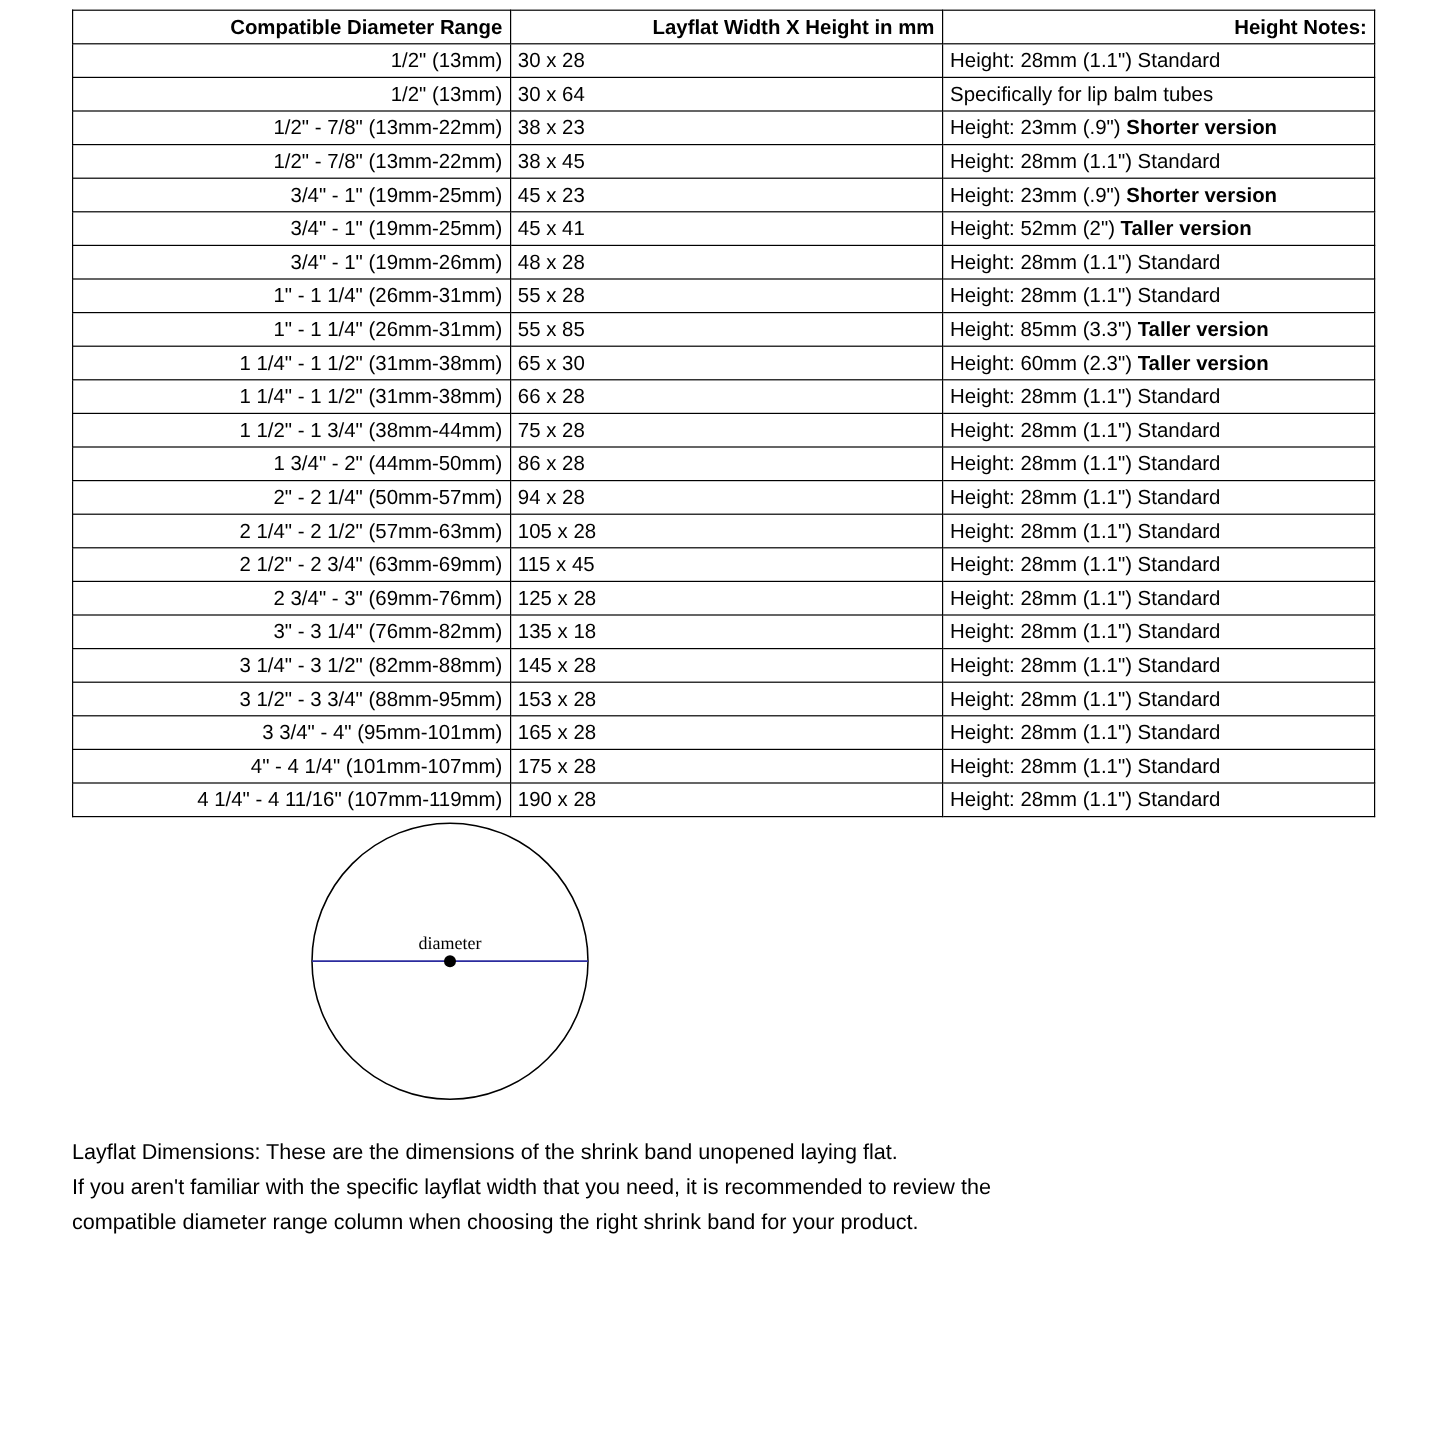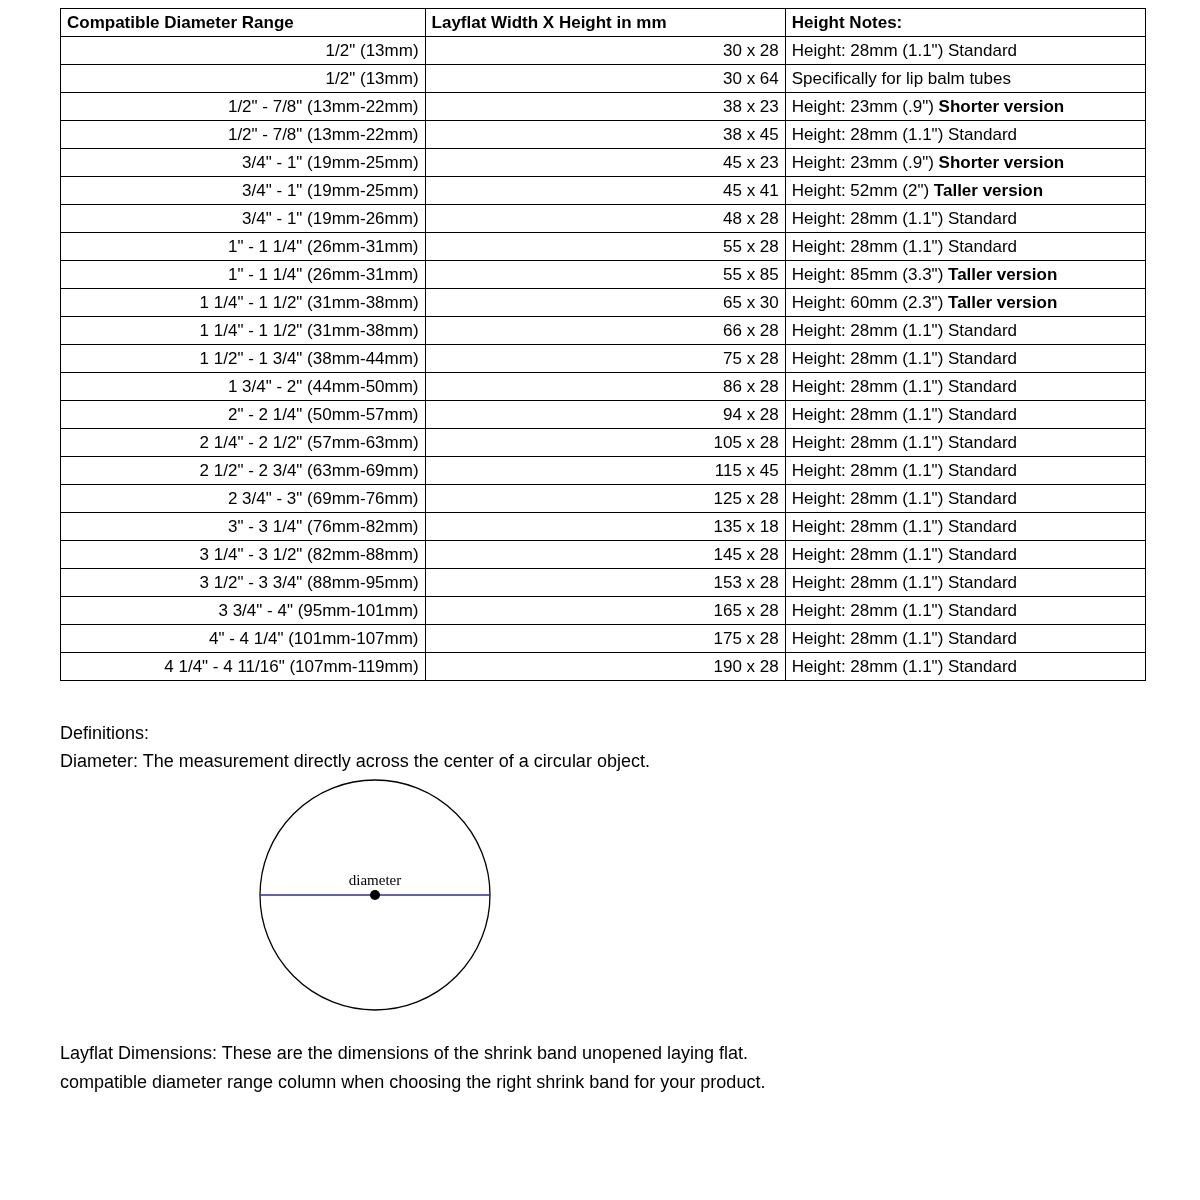--- a/index.html
+++ b/index.html
@@ -18,26 +18,26 @@
     table-layout: fixed;
   }
   table.sizing th, table.sizing td {
     border: 1.5px solid #000;
     height: 27px;
     font-size: 17px;
     padding: 0 6px;
     overflow: hidden;
     white-space: nowrap;
   }
-  table.sizing th { font-weight: bold; text-align: left; margin-left: 24px; }
+  table.sizing th { font-weight: bold; text-align: right; margin-left: 24px; }
   col.w1 { width: 33.6%; }
   col.w2 { width: 33.2%; }
   col.w3 { width: 33.2%; }
   td.c1 { text-align: right; padding-right: 8px; }
-  td.c2 { text-align: right; }
+  td.c2 { text-align: left; }
   td.c3 { text-align: left; padding-left: 5px; }
   .note-bold { font-weight: bold; }
 
   .text-block p {
     margin: 0;
     font-size: 18px;
     line-height: 28px;
   }
   .notes { margin-top: 6px; }
   .definitions { margin-top: 38px; }
@@ -200,33 +200,30 @@
 
       <tr>
         <td class="c1">4 1/4" - 4 11/16" (107mm-119mm)</td>
         <td class="c2">190 x 28</td>
         <td class="c3"><span class="note-regular">Height: 28mm (1.1") Standard</span><span class="note-bold"></span></td>
       </tr>
     </tbody>
     </table>
 
 
-    <div class="text-block definitions">
-      <p>Definitions:</p>
-      <p>Diameter: The measurement directly across the center of a circular object.</p>
-    </div>
 
     <div class="diagram-wrap">
       <svg width="1086" height="240" viewBox="0 0 1086 240">
         <circle cx="315" cy="120" r="115" fill="none" stroke-width="1.3" stroke="#000000"></circle>
         <line x1="200" y1="120" x2="430" y2="120" stroke-width="1.5" stroke="#2b2b9e"></line>
         <circle cx="315" cy="120" r="5" fill="#000"></circle>
         <text x="315" y="110" text-anchor="middle" font-family="Liberation Serif, serif" font-size="15" fill="#000">diameter</text>
       </svg>
     </div>
 
     <div class="text-block footer">
       <p>Layflat Dimensions: These are the dimensions of the shrink band unopened laying flat.</p>
+      <p>If you aren't familiar with the specific layflat width that you need, it is recommended to review the</p>
       <p>compatible diameter range column when choosing the right shrink band for your product.</p>
     </div>
 
   </div>
 </div>
 
 </body></html>

